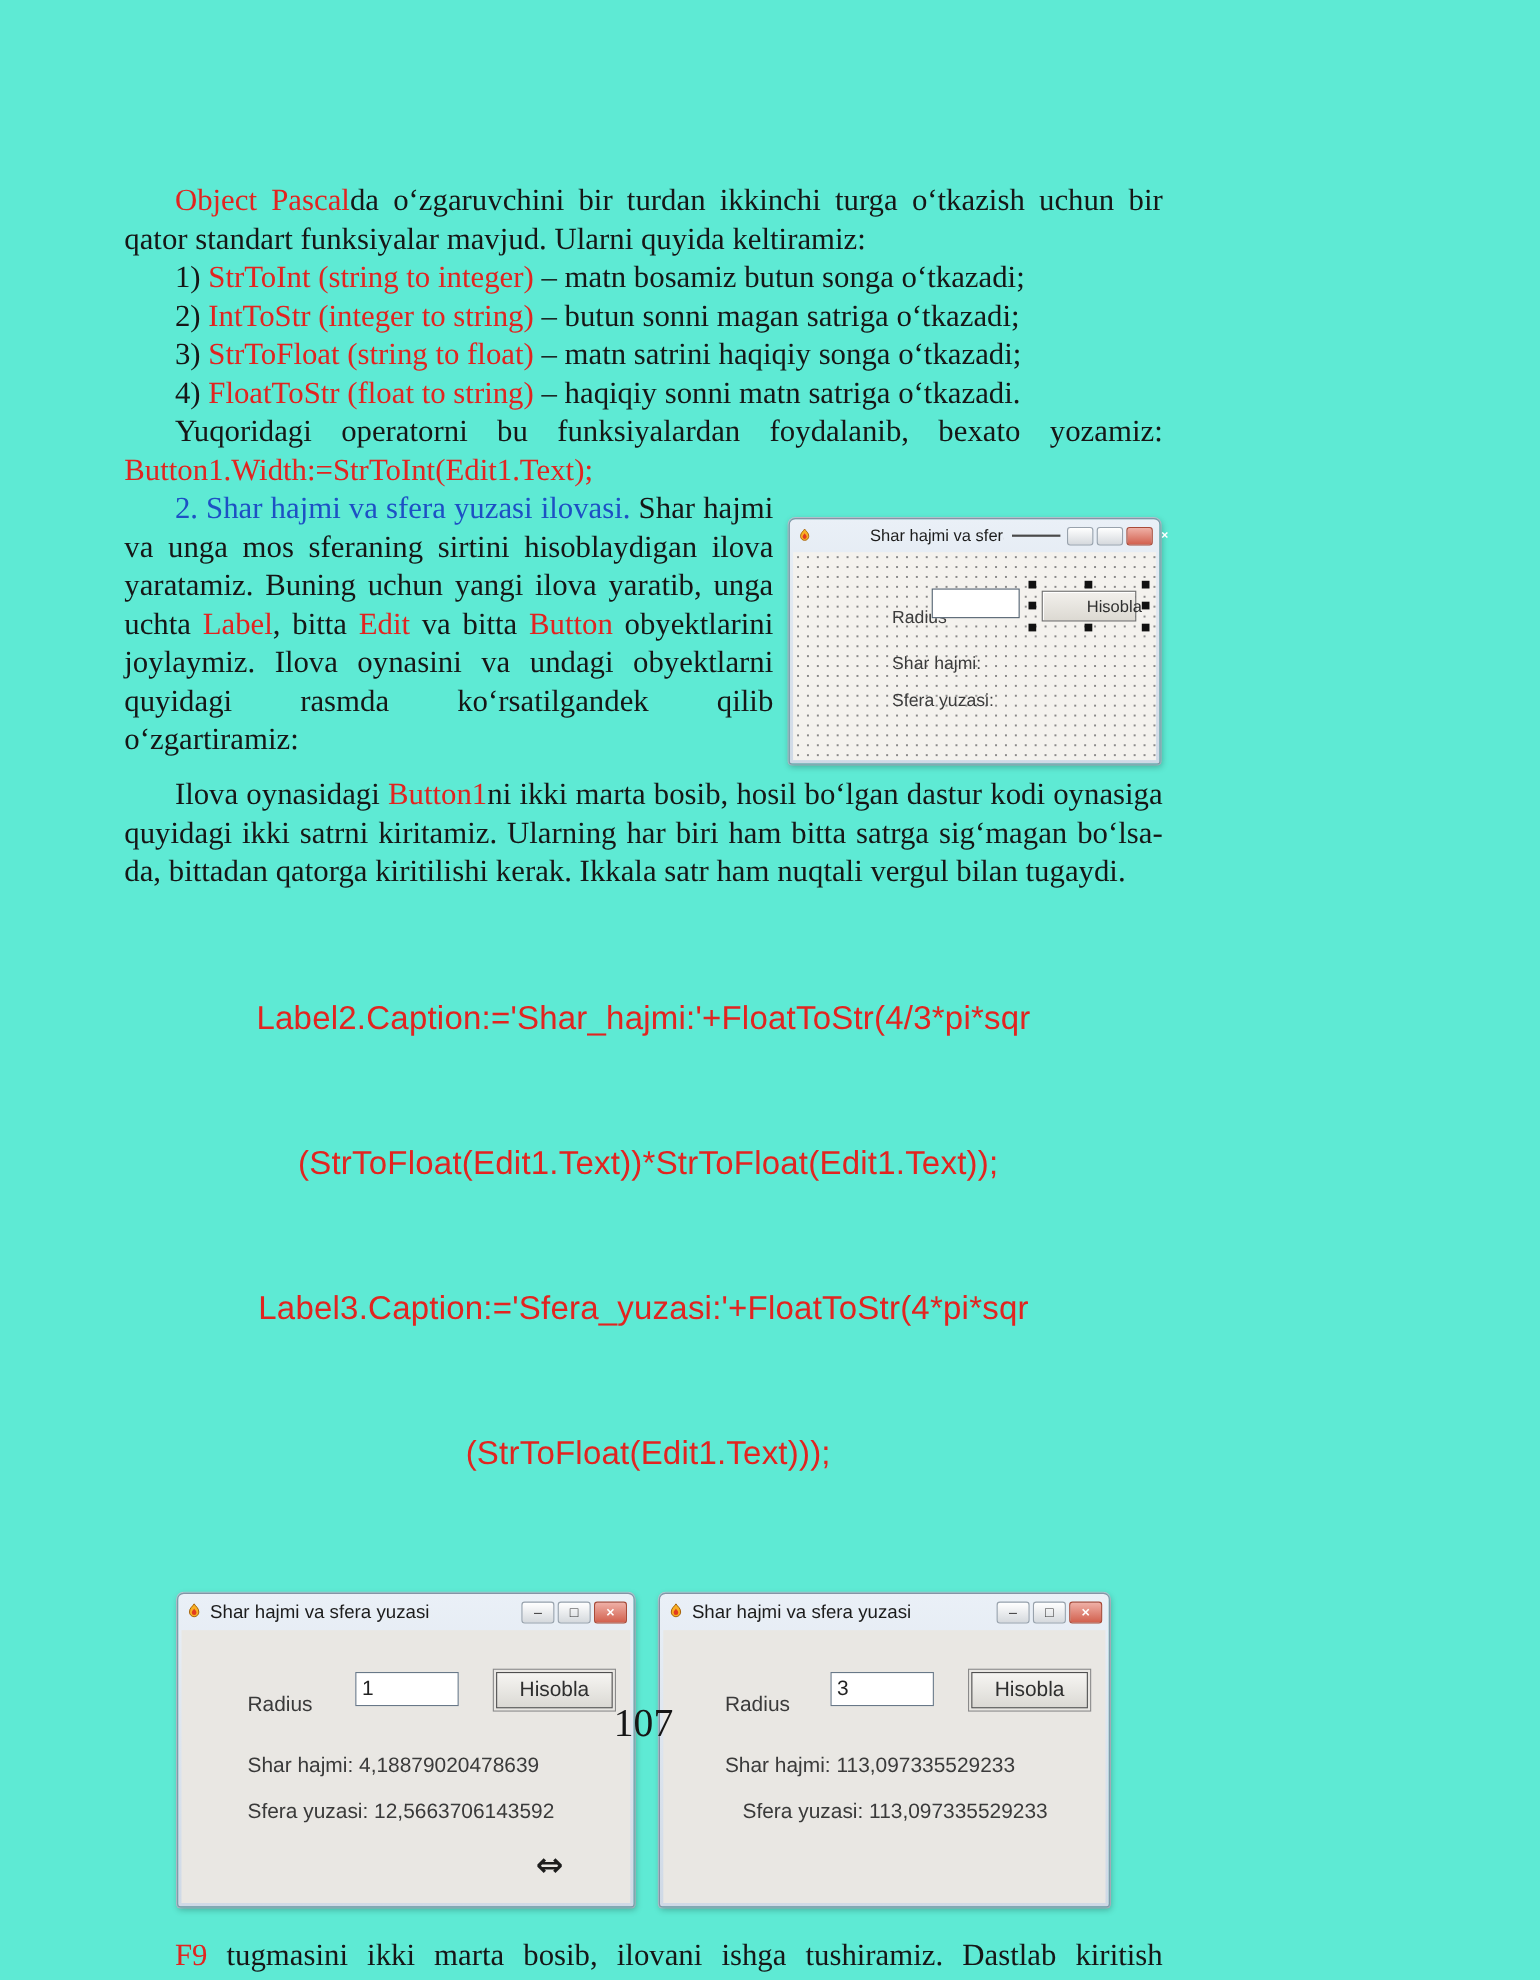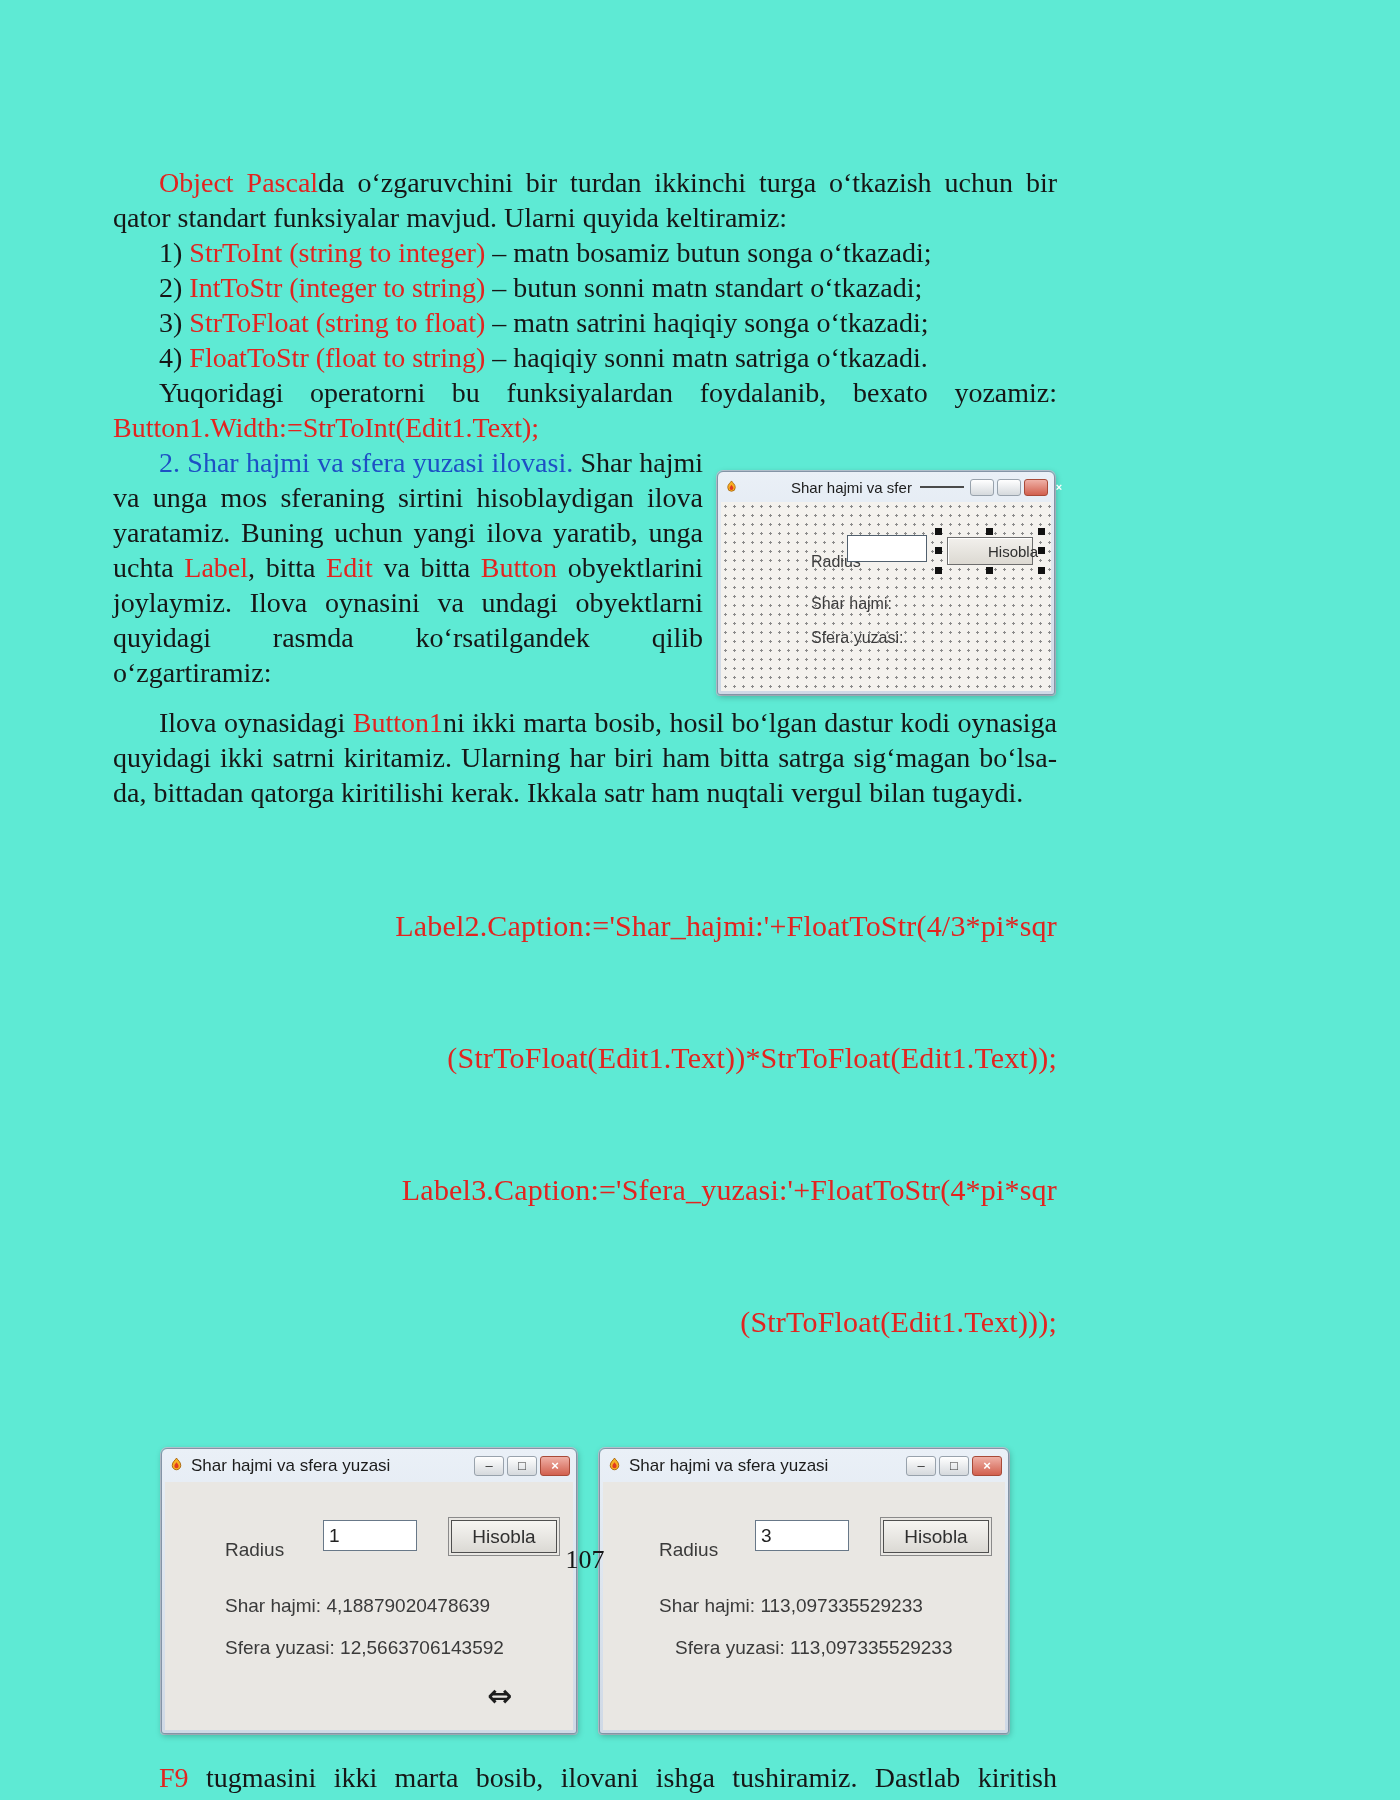--- a/index.html
+++ b/index.html
@@ -8,24 +8,24 @@
           font-family:"Liberation Serif", serif; color:#161616; }
   .content { position:absolute; left:113px; top:165px; width:944px;
              font-size:28px; line-height:35px; text-align:justify; }
   .para { margin:0; }
   .indent { text-indent:46px; }
   .nowrap { white-space:nowrap; }
   .force-justify { text-align-last:justify; }
   .red { color:var(--red,#e22420); }
   .blue { color:var(--blue,#1d50c4); font-weight:normal; }
   .clear { clear:both; }
-  .code-block { clear:both; font-family:Liberation Serif, serif; color:var(--red,#e22420);
-                font-size:30px; line-height:44px; white-space:pre; text-align:right;
+  .code-block { clear:both; font-family:Liberation Sans, sans-serif; color:var(--red,#e22420);
+                font-size:30px; line-height:44px; white-space:pre; text-align:center;
                 letter-spacing:.2px; margin-top:6px; }
-  .page-number { position:absolute; left:113px; top:1545px; width:944px; text-align:center; font-size:26px; }
+  .page-number { position:absolute; left:113px; top:1545px; width:944px; text-align:center; font-size:36px; }
 
   
   .win { position:relative; font-family:"Liberation Sans", sans-serif;
          border:1px solid #8494a6; border-radius:6px 6px 3px 3px;
          background:linear-gradient(#eaf0f7,#cfd9e6);
          box-shadow:1px 2px 6px rgba(0,0,0,.25), 0 0 0 1px #bcc9d6; }
   .titlebar { display:flex; align-items:center; gap:6px; padding:0 6px; }
   .tb-designer { height:30px; font-size:15px; }
   .tb-run { height:33px; font-size:17px; }
   .tb-title { color:#1c1c1c; white-space:nowrap; overflow:hidden; }
@@ -75,21 +75,21 @@
 </style>
 </head>
 <body>
 
 <div class="page">
   <div class="content">
 
     <div class="para indent"><span class="red">Object Pascal</span><span>da o‘zgaruvchini bir turdan ikkinchi turga o‘tkazish uchun bir qator standart funksiyalar mavjud. Ularni quyida keltiramiz:</span></div>
 
     <div class="para indent nowrap"><span>1) </span><span class="red">StrToInt</span><span class="red"> (string to integer)</span><span> – matn bosamiz butun songa o‘tkazadi;</span></div>
-    <div class="para indent nowrap"><span>2) </span><span class="red">IntToStr</span><span class="red"> (integer to string)</span><span> – butun sonni matn standart o‘tkazadi;</span></div>
+    <div class="para indent nowrap"><span>2) </span><span class="red">IntToStr</span><span class="red"> (integer to string)</span><span> – butun sonni magan satriga o‘tkazadi;</span></div>
     <div class="para indent nowrap"><span>3) </span><span class="red">StrToFloat</span><span class="red"> (string to float)</span><span> – matn satrini haqiqiy songa o‘tkazadi;</span></div>
     <div class="para indent nowrap"><span>4) </span><span class="red">FloatToStr</span><span class="red"> (float to string)</span><span> – haqiqiy sonni matn satriga o‘tkazadi.</span></div>
 
     <div class="para indent force-justify"><span>Yuqoridagi operatorni bu funksiyalardan foydalanib, bexato yozamiz:</span></div>
     <div class="para red" style="text-align:left;">Button1.Width:=StrToInt(Edit1.Text);</div>
 
     <div class="para indent force-justify">
       <span class="fig-designer">
         <span class="win designer" style="display:block;">
           <span class="titlebar tb-designer">

